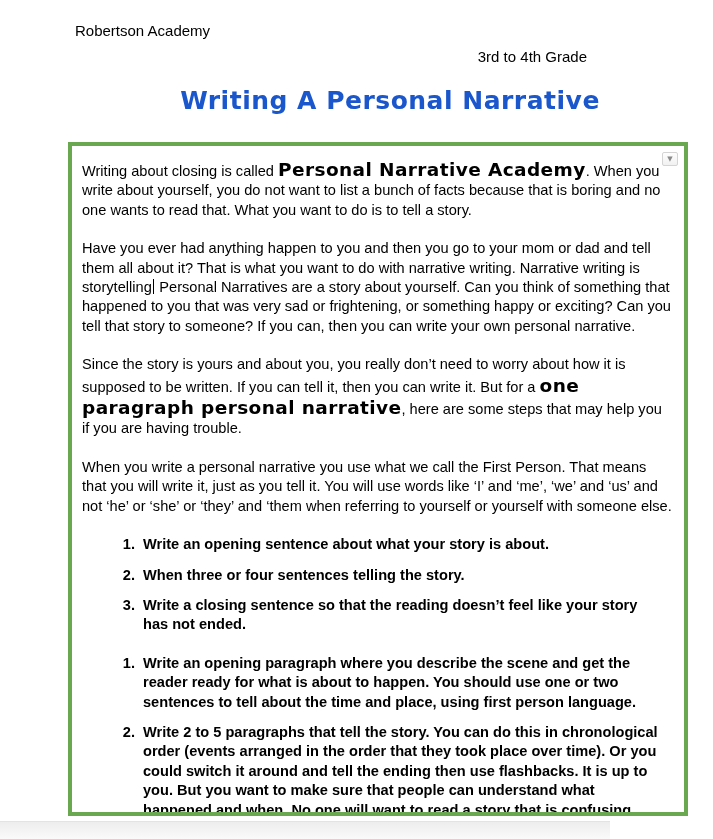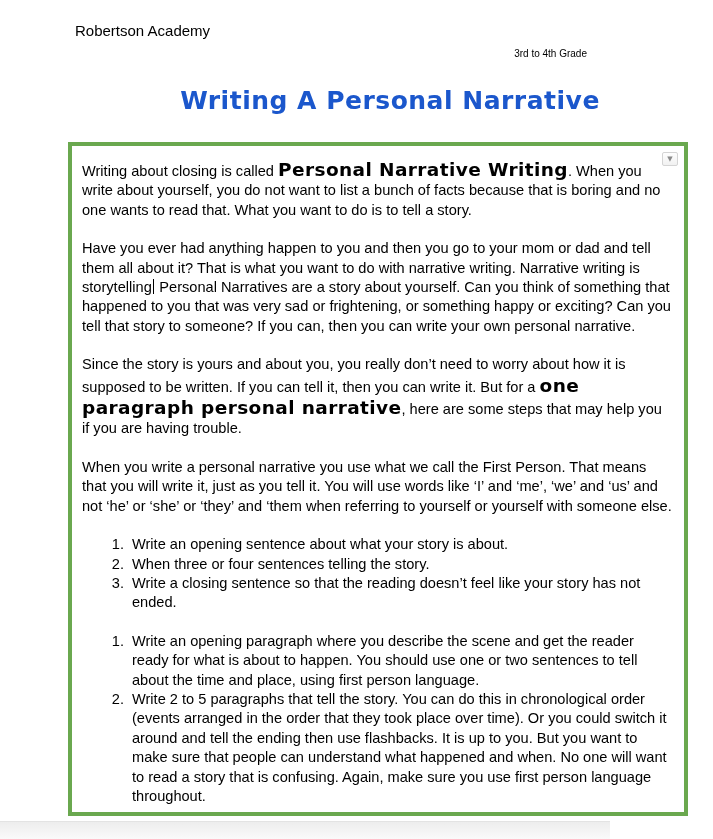--- a/index.html
+++ b/index.html
@@ -11,21 +11,21 @@
     color: #000000;
   }
   .page { position: relative; width: 610px; height: 839px; }
 
   .school-name {
     position: absolute; left: 75px; top: 22px;
     font-size: 15px;
   }
   .grade-label {
     position: absolute; right: 23px; top: 48px;
-    font-size: 10px;
+    font-size: 15px;
   }
   .page-title {
     position: absolute; left: 80px; top: 86px; width: 620px;
     margin: 0; text-align: center;
     font-family: "DejaVu Sans", sans-serif;
     font-weight: bold; font-size: 25px;
     color: #1b57cc;
     letter-spacing: 0.5px;
   }
 
@@ -50,21 +50,21 @@
     font-weight: bold;
     font-size: 18.5px;
     line-height: 1.15;
     letter-spacing: 0.4px;
   }
   ol.steps {
     margin: 0 0 19px 0;
     padding: 0 0 0 46px;
     list-style: decimal outside;
   }
-  ol.steps li { margin: 0; padding: 0 0 0 4px; }
+  ol.steps li { margin: 11px; padding: 0 0 0 4px; font-weight: bold; }
   ol.steps.last { margin-bottom: 0; }
 
   .text-caret {
     display: inline-block;
     width: 1.5px; height: 15px;
     background: #000;
     vertical-align: -2px;
     margin: 0 1px 0 1px;
   }
 
@@ -99,21 +99,21 @@
   <div class="grade-label">3rd to 4th Grade</div>
   <h1 class="page-title">Writing A Personal Narrative</h1>
 
   <div class="doc-box">
     <button class="dropdown-btn">
       <span class="chev">▼</span>
     </button>
 
     <div class="doc-inner">
 
-      <p><span>Writing about closing is called </span><span class="comic">Personal Narrative Writing</span><span>. When you write about yourself, you do not want to list a bunch of facts because that is boring and no one wants to read that. What you want to do is to tell a story.</span></p>
+      <p><span>Writing about closing is called </span><span class="comic">Personal Narrative Academy</span><span>. When you write about yourself, you do not want to list a bunch of facts because that is boring and no one wants to read that. What you want to do is to tell a story.</span></p>
 
       <p><span>Have you ever had anything happen to you and then you go to your mom or dad and tell them all about it? That is what you want to do with narrative writing. Narrative writing is storytelling</span><span class="text-caret"></span><span> Personal Narratives are a story about yourself. Can you think of something that happened to you that was very sad or frightening, or something happy or exciting? Can you tell that story to someone? If you can, then you can write your own personal narrative.</span></p>
 
       <p><span>Since the story is yours and about you, you really don’t need to worry about how it is supposed to be written. If you can tell it, then you can write it. But for a </span><span class="comic">one paragraph personal narrative</span><span>, here are some steps that may help you if you are having trouble.</span></p>
 
       <p>When you write a personal narrative you use what we call the First Person. That means that you will write it, just as you tell it. You will use words like ‘I’ and ‘me’, ‘we’ and ‘us’ and not ‘he’ or ‘she’ or ‘they’ and ‘them when referring to yourself or yourself with someone else.</p>
 
       <ol class="steps">
         <li><span>Write an opening sentence about what your story is about.</span></li>
         <li><span>When three or four sentences telling the story.</span></li>

